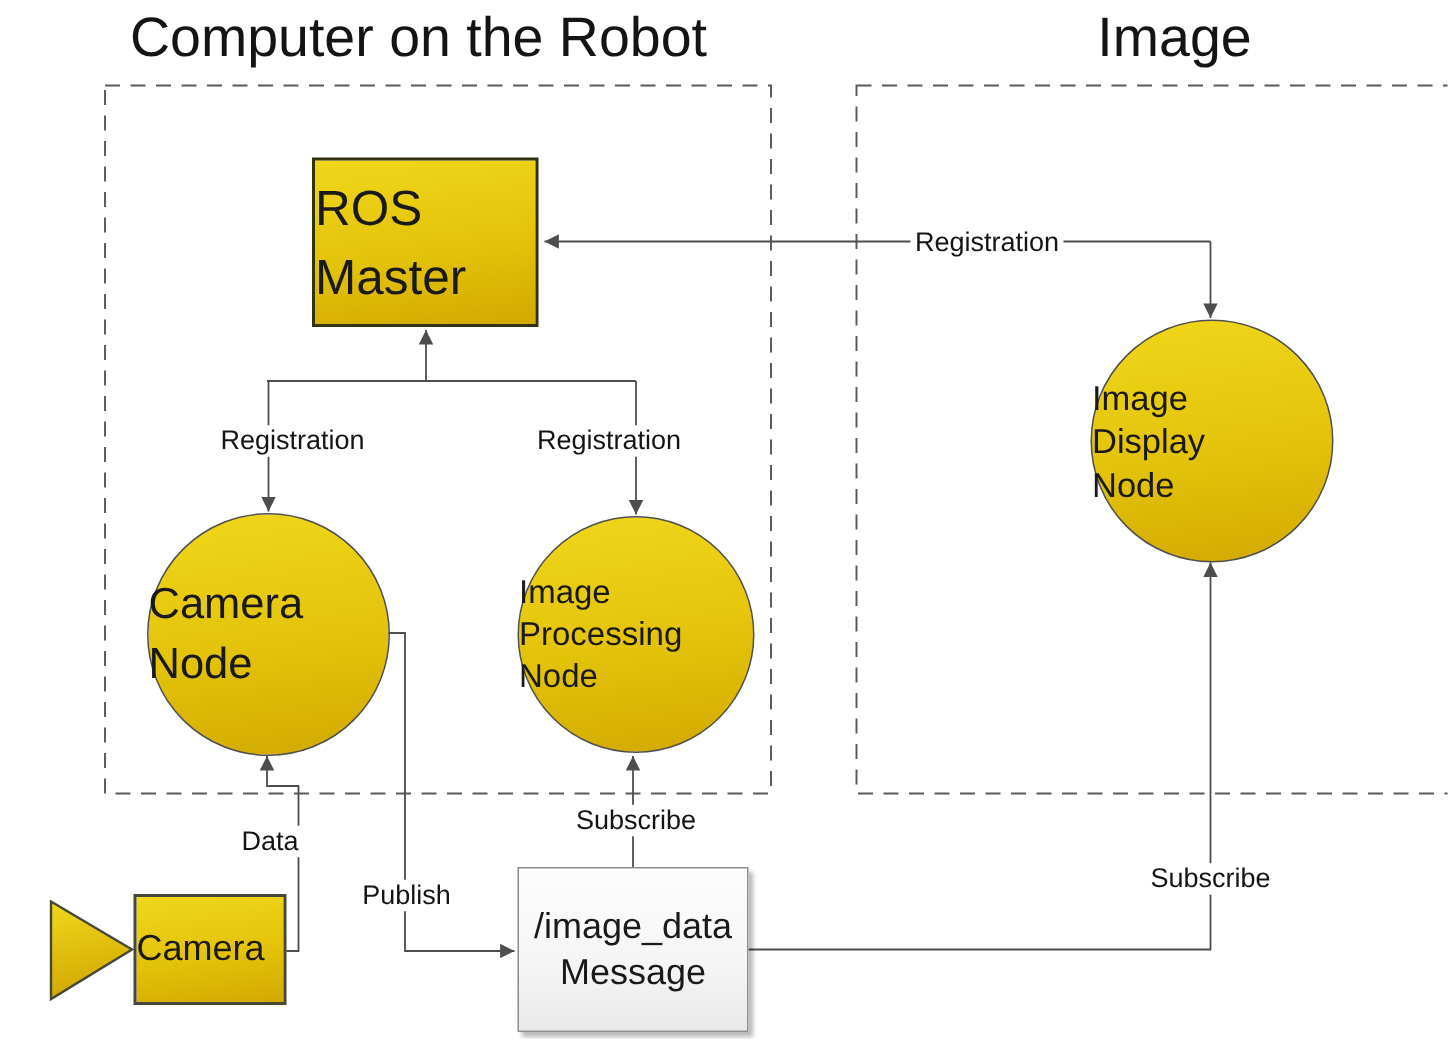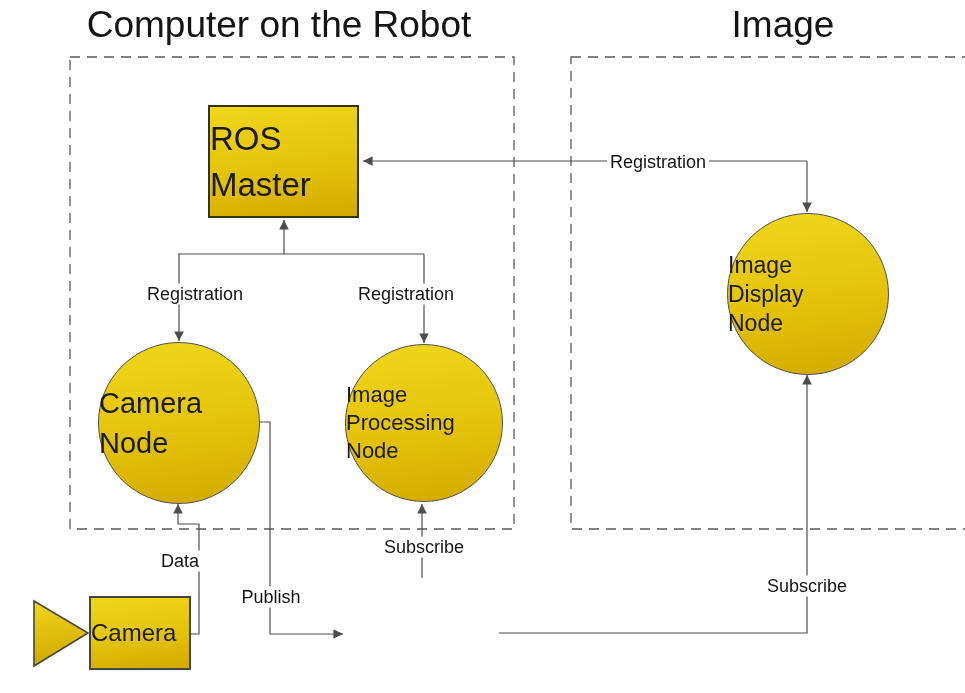--- a/index.html
+++ b/index.html
@@ -93,20 +93,24 @@
   <div class="node circle-node image-display-node">
     <span class="l">Image</span>
     <span class="l">Display</span>
     <span class="l">Node</span>
   </div>
 
   <div class="node camera-device">
     <span class="l">Camera</span>
   </div>
 
+  <div class="message-box">
+    <span class="l">/image_data</span>
+    <span class="l">Message</span>
+  </div>
 
   <div class="edge-label" style="left:626px;top:162px;">Registration</div>
   <div class="edge-label" style="left:163px;top:294px;">Registration</div>
   <div class="edge-label" style="left:374px;top:294px;">Registration</div>
   <div class="edge-label" style="left:148px;top:561px;">Data</div>
   <div class="edge-label" style="left:239px;top:597px;">Publish</div>
   <div class="edge-label" style="left:392px;top:547px;">Subscribe</div>
   <div class="edge-label" style="left:775px;top:586px;">Subscribe</div>
 
 </div>

